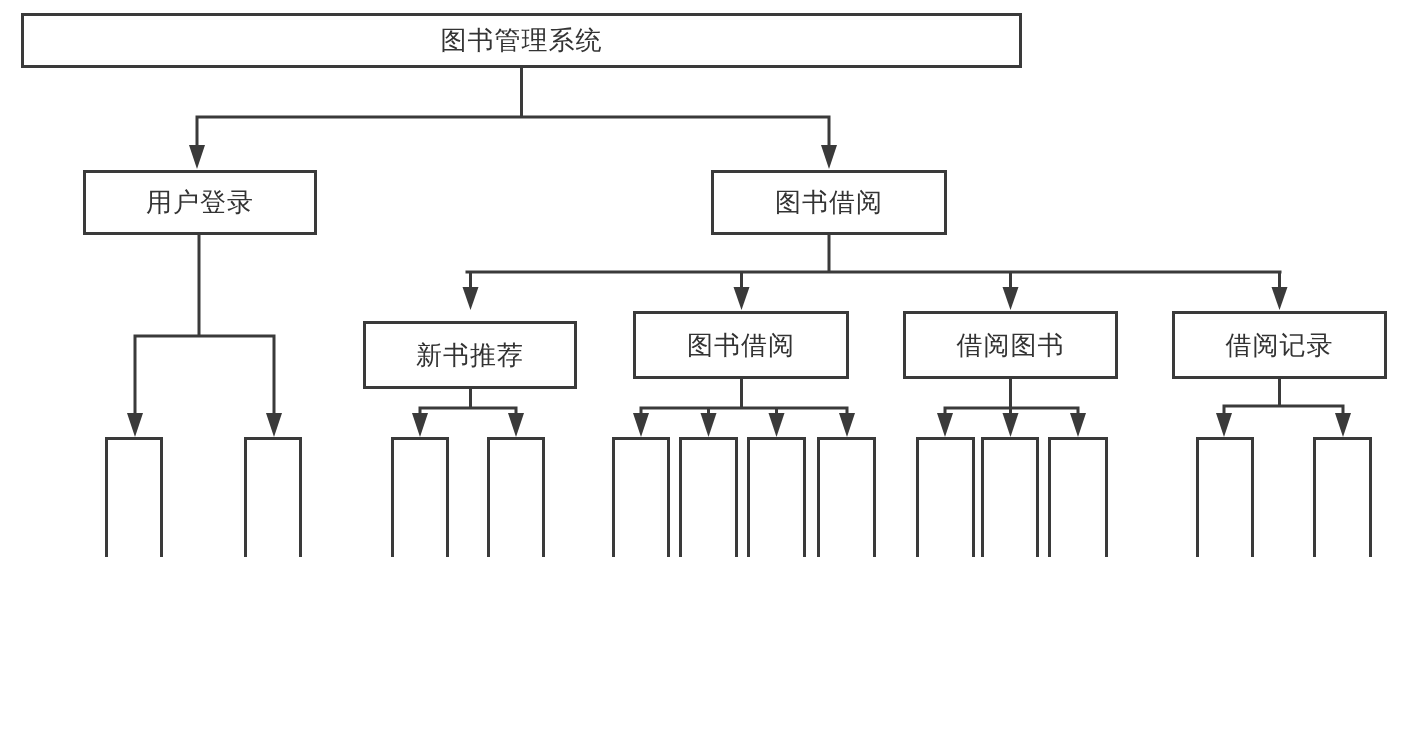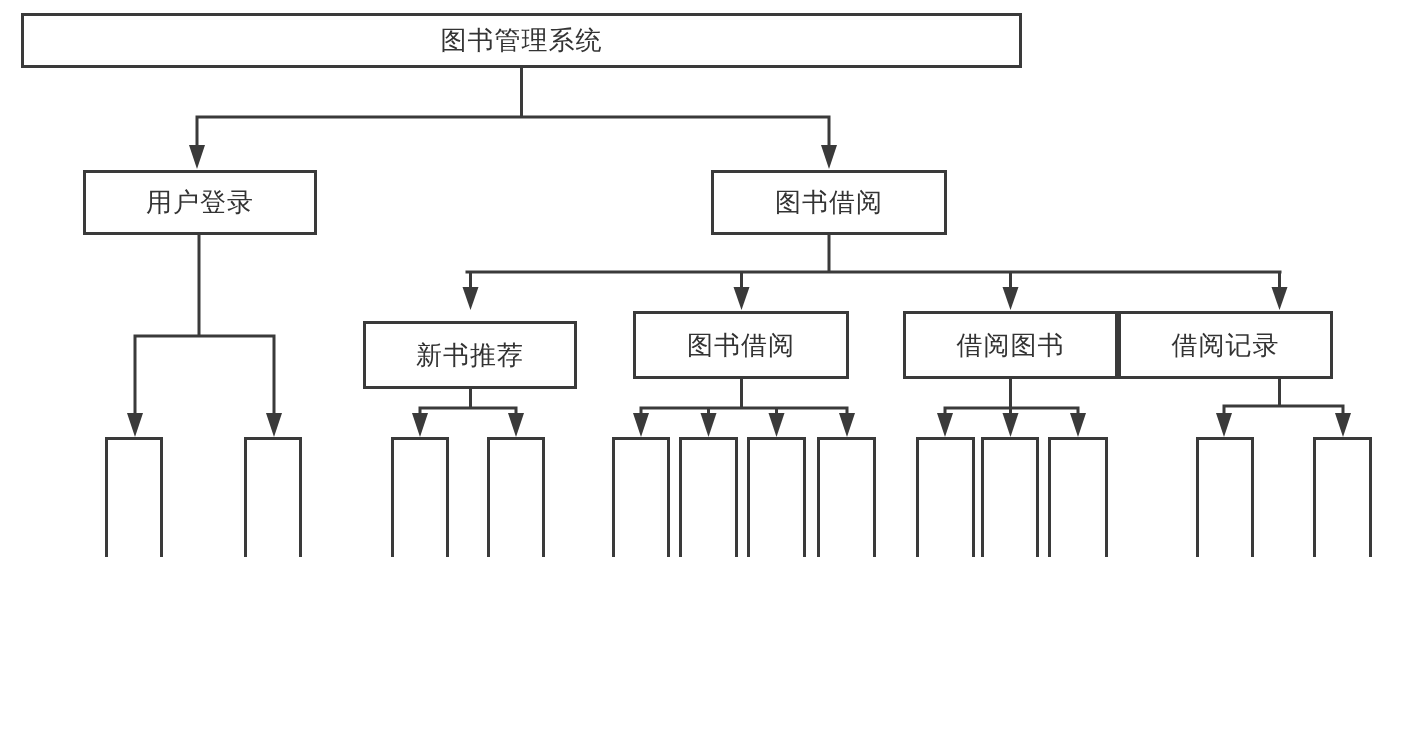--- a/index.html
+++ b/index.html
@@ -113,21 +113,21 @@
   </svg>
 
   <div class="box" style="left:21px; top:13px; width:1001px; height:55px;">图书管理系统</div>
 
   <div class="box" style="left:83px; top:170px; width:234px; height:65px;">用户登录</div>
   <div class="box" style="left:711px; top:170px; width:236px; height:65px;">图书借阅</div>
 
   <div class="box" style="left:363px; top:321px; width:214px; height:68px;">新书推荐</div>
   <div class="box" style="left:633px; top:311px; width:216px; height:68px;">图书借阅</div>
   <div class="box" style="left:903px; top:311px; width:215px; height:68px;">借阅图书</div>
-  <div class="box" style="left:1118px; top:311px; width:215px; height:68px;text-align:right;">借阅记录</div>
+  <div class="box" style="left:1172px; top:311px; width:215px; height:68px;text-align:right;">借阅记录</div>
 
   <div class="box vbox" style="left:105px; top:437px; width:58px; height:296px;">用户登录</div>
   <div class="box vbox" style="left:244px; top:437px; width:58px; height:296px;">注销登录</div>
 
   <div class="box vbox" style="left:391px; top:437px; width:58px; height:296px;">查询图书</div>
   <div class="box vbox" style="left:487px; top:437px; width:58px; height:296px;">借阅图书</div>
 
   <div class="box vbox" style="left:612px; top:437px; width:58px; height:296px;">查询图书</div>
   <div class="box vbox" style="left:679px; top:437px; width:59px; height:296px;">新增图书（管理员）</div>
   <div class="box vbox" style="left:747px; top:437px; width:59px; height:296px;">编辑图书（管理员）</div>

